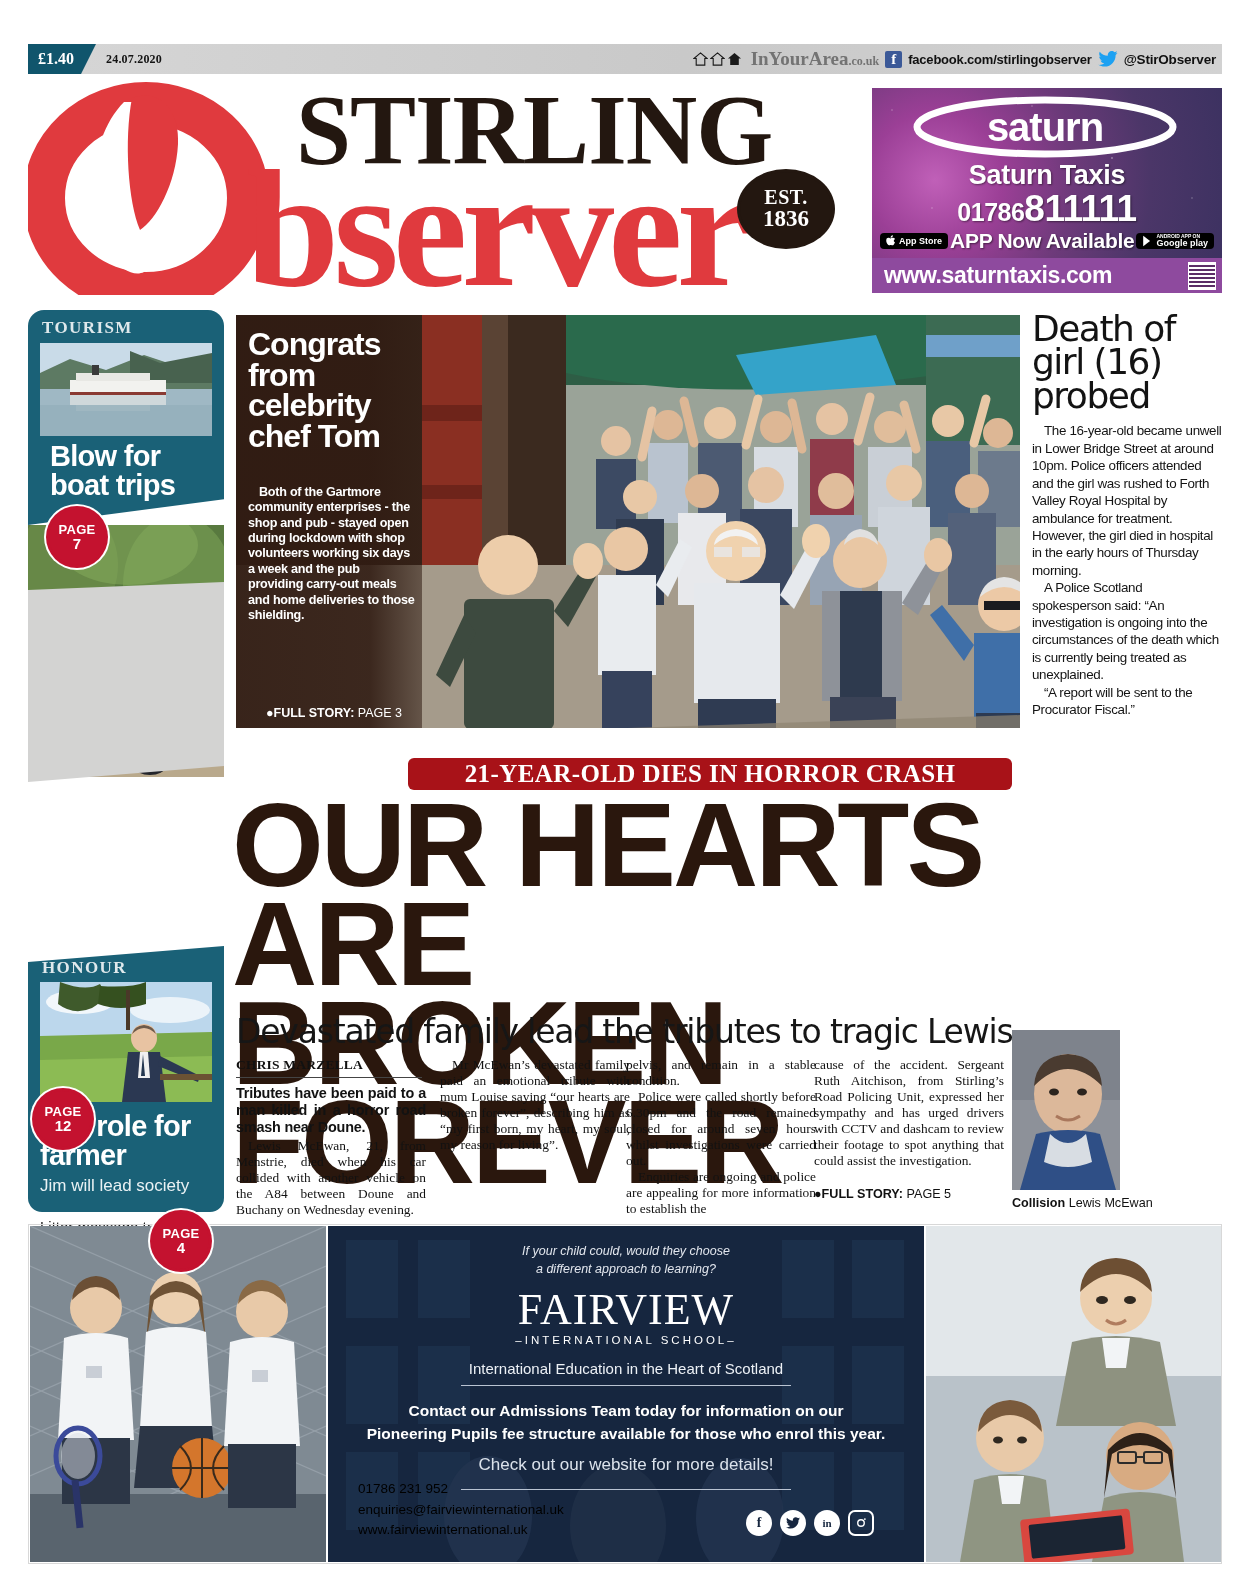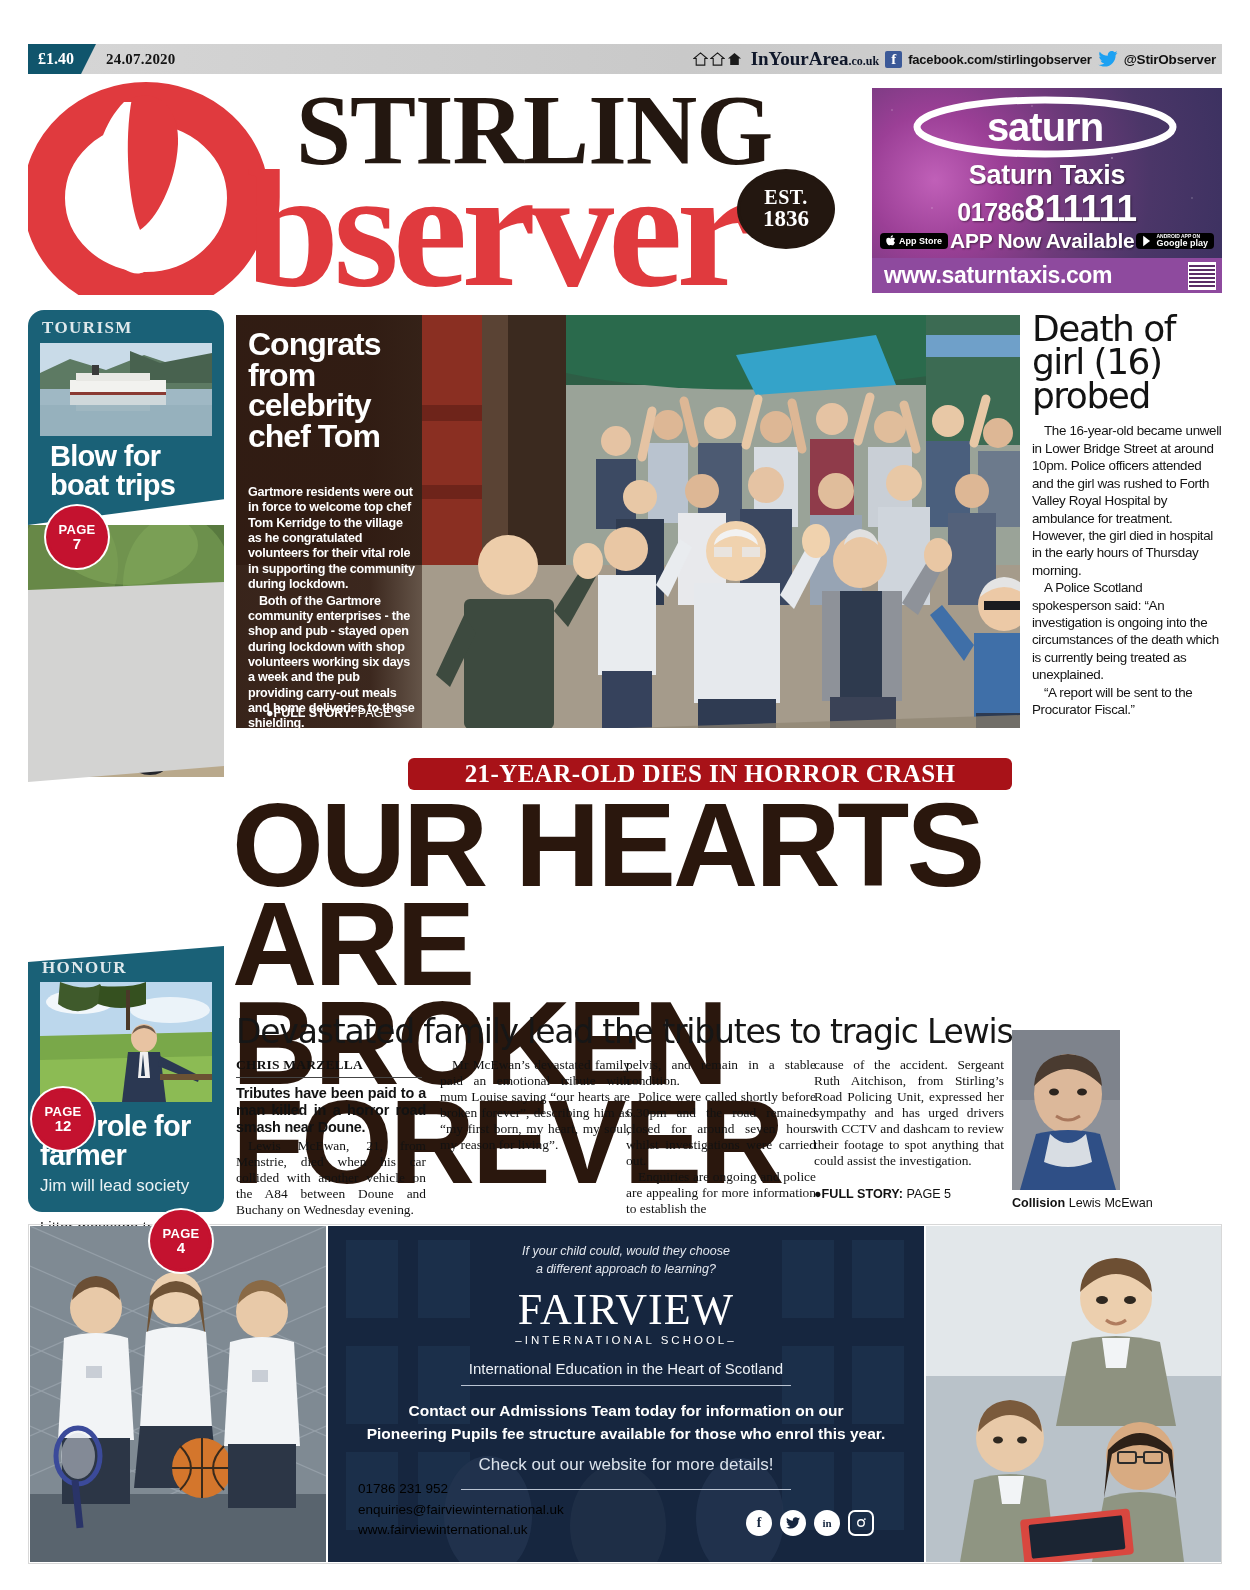--- a/index.html
+++ b/index.html
@@ -21,30 +21,30 @@
     position:absolute; left:28px; top:44px; height:30px; width:68px;
     background:#10556c; color:#fff;
     font-family:"Liberation Serif", serif; font-weight:bold; font-size:16px;
     display:flex; align-items:center; justify-content:center;
     clip-path: polygon(0 0, 100% 0, 78% 100%, 0 100%);
     padding-right:12px;
   }
   .issue-date {
     position:absolute; left:106px; top:44px; height:30px;
     display:flex; align-items:center;
-    font-family:"Liberation Serif", serif; font-weight:bold; font-size:15px; color:#141414;
+    font-family:"Liberation Serif", serif; font-weight:bold; font-size:12px; color:#141414;
     letter-spacing:.2px;
   }
   .social-strip {
     position:absolute; right:34px; top:44px; height:30px;
     display:flex; align-items:center; gap:6px; font-size:13px; color:#1a1a1a;
   }
   .house-icons { display:flex; align-items:flex-end; gap:2px; margin-right:3px; }
   .iya {
-    font-family:"Liberation Serif", serif; font-weight:bold; font-size:19px; color:#0f172a;
+    font-family:"Liberation Serif", serif; font-weight:bold; font-size:19px; color:#737373;
   }
   .iya small { font-size:12px; font-weight:bold; }
   .fb-badge{
     width:17px;height:17px;background:#3b5998;color:#fff;border-radius:2px;
     font-family:"Liberation Serif",serif;font-weight:bold;font-size:15px;
     display:flex;align-items:center;justify-content:center;line-height:1;
   }
   .fb-txt{font-weight:bold;font-size:13px;color:#111;letter-spacing:-.2px;}
   .tw-txt{font-weight:bold;font-size:13.5px;color:#111;letter-spacing:-.2px;}
 
@@ -537,21 +537,20 @@
         <rect x="738" y="318" width="62" height="84" fill="#3f6fa8"></rect>
         <rect x="740" y="398" width="58" height="30" fill="#2c3a52"></rect>
         <path d="M738 330 L706 290 L694 300 L728 346 Z" fill="#3f6fa8"></path>
       </g>
 
       <path d="M180 420 L784 400 L784 428 L180 428 Z" fill="#8f8472" opacity=".7"></path>
     </svg>
     <div class="cg-overlay"></div>
     <div class="cg-title">Congrats from celebrity chef Tom</div>
     <div class="cg-body">
-      <p>Gartmore residents were out in force to welcome top chef Tom Kerridge to the village as he congratulated volunteers for their vital role in supporting the community during lockdown.</p>
       <p class="ind">Both of the Gartmore community enterprises - the shop and pub - stayed open during lockdown with shop volunteers working six days a week and the pub providing carry-out meals and home deliveries to those shielding.</p>
     </div>
     <div class="cg-full">
       ●<b>FULL STORY:</b>
       <span>PAGE 3</span>
     </div>
   </div>
 
   <div class="deathcol">
     <div class="dc-ttl">Death of girl (16) probed</div>

